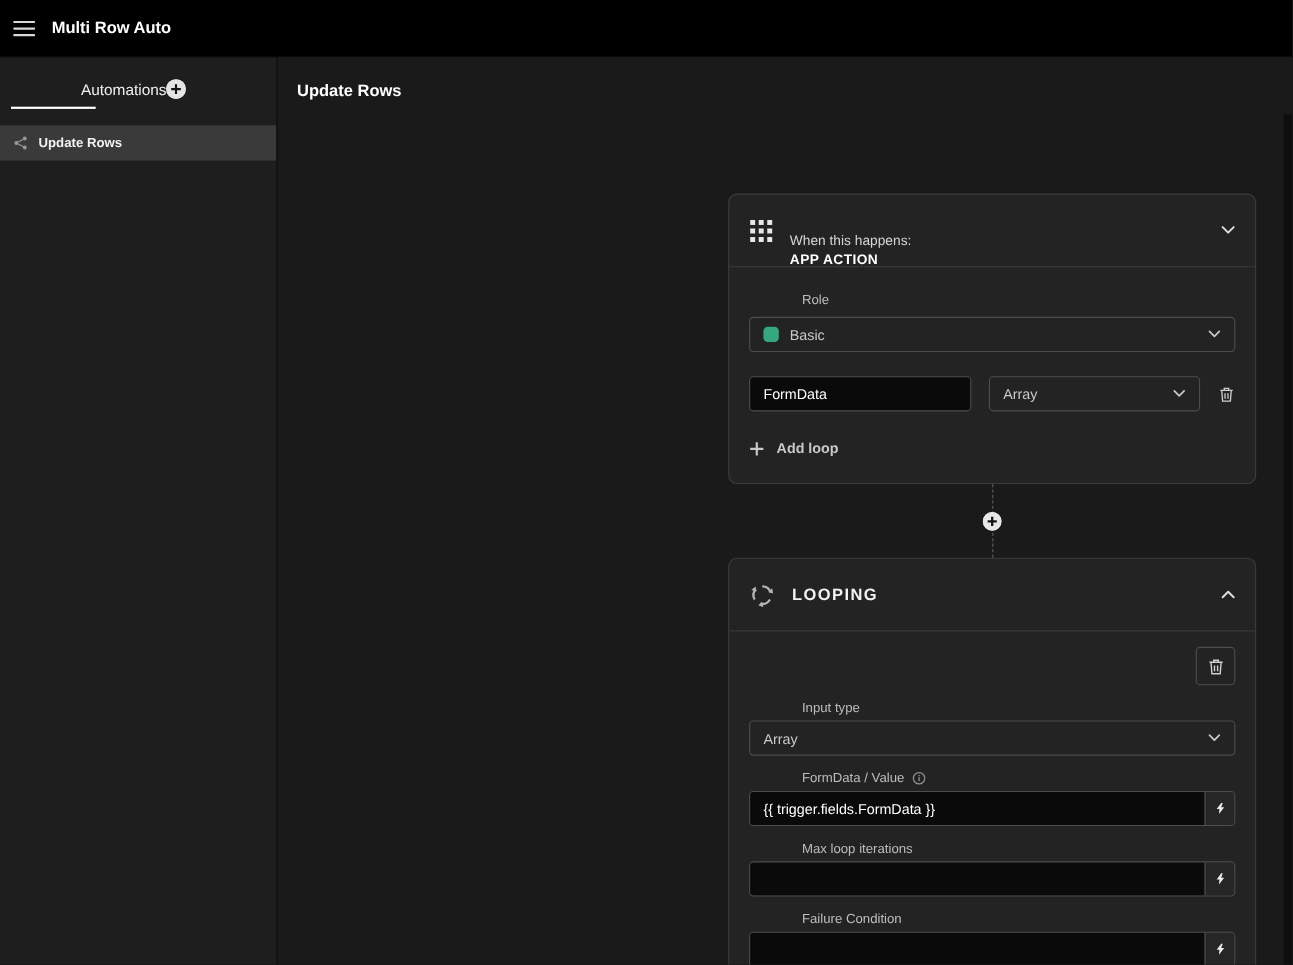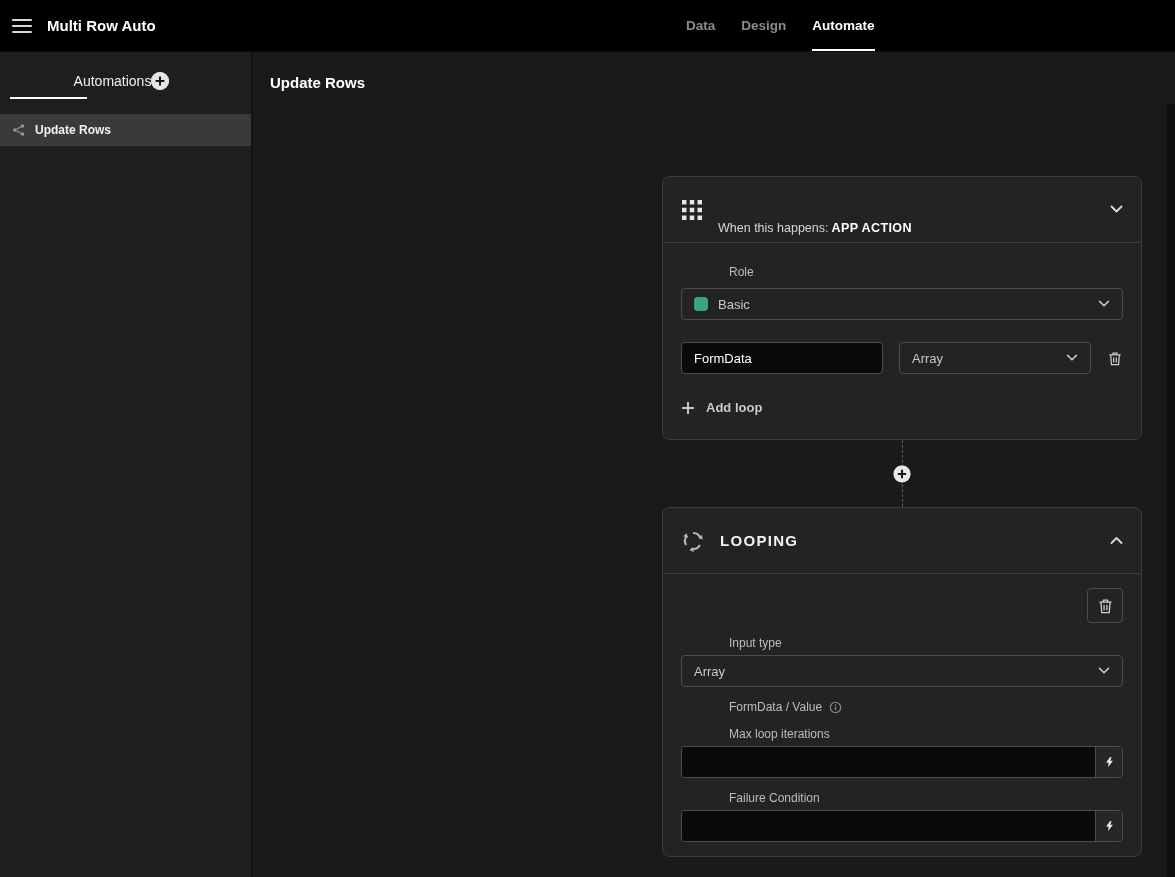--- a/index.html
+++ b/index.html
@@ -36,21 +36,21 @@
   .sb-item-label { font-size:12px; font-weight:700; color:#f2f2f2; }
   .share-icon { color:#9a9a9a; display:flex; }
 
   
   .page-title { position:absolute; left:17px; top:22px; font-size:15px; font-weight:700; color:#fff; }
   .flow { position:absolute; left:409px; top:124px; width:480px; }
 
   .card { background:#232323; border:1px solid #3d3d3d; border-radius:8px; }
   .card-header { height:66px; display:flex; align-items:center; gap:15px; padding:0 18px;
     border-bottom:1px solid #3a3a3a; cursor:pointer; }
-  .hdr-texts { display:flex; gap:3px;margin-top:36px; }
+  .hdr-texts { display:flex; flex-direction:column; gap:3px;margin-top:36px; }
   .hdr-kicker { font-size:12.5px; color:#d6d6d6; }
   .hdr-title { font-size:12.5px; font-weight:700; color:#fff; letter-spacing:.4px; }
   .hdr-chevron { margin-left:auto; color:#dcdcdc; display:flex; }
   .loop-title { font-size:15px; font-weight:700; color:#f2f2f2; letter-spacing:1.3px; }
 
   .grid-icon { color:#e8e8e8; display:flex; }
   .loop-icon { color:#b5b5b5; display:flex; }
 
   .card-body1 { padding:22px 18px 24px; }
   .field-label { font-size:12px; color:#bdbdbd; display:flex; align-items:center; gap:7px;margin-left:48px; }
@@ -96,25 +96,20 @@
 </head>
 <body>
 
 <div class="topbar">
   <div class="hamburger">
     <span></span>
       <span></span>
       <span></span>
   </div>
   <div class="app-title">Multi Row Auto</div>
-  <div class="tabs">
-    <div class="tab">Data</div>
-    <div class="tab">Design</div>
-    <div class="tab active">Automate</div>
-  </div>
 </div>
 
 <div class="shell">
 
   <div class="sidebar">
     <div class="sb-header">
       <span class="sb-title">Automations</span>
       <span class="plus-circle">
         <svg width="18" height="18" viewBox="0 0 18 18">
           <circle cx="9" cy="9" r="9" fill="#e4e4e4"></circle>
@@ -266,20 +261,28 @@
           <div class="field-label lbl">
             <span>FormData / Value</span>
             <span class="info-icon">
               <svg width="13" height="13" viewBox="0 0 16 16" fill="none">
                 <circle cx="8" cy="8" r="6.4" stroke="currentColor" stroke-width="1.4"></circle>
                 <rect x="7.3" y="6.8" width="1.5" height="4.4" fill="currentColor"></rect>
                 <rect x="7.3" y="4.2" width="1.5" height="1.5" fill="currentColor"></rect>
               </svg>
             </span>
           </div>
+          <div class="input-group ctrl">
+            <input type="text" value="{{ trigger.fields.FormData }}" style="">
+            <span class="bolt-btn">
+              <svg width="11" height="14" viewBox="0 0 24 24" fill="currentColor">
+                <path d="M13.5 1 L4.5 13 h5.5 L9 23 L19.5 9.5 h-6 L16.5 1 Z"></path>
+              </svg>
+            </span>
+          </div>
 
           <div class="field-label lbl">Max loop iterations</div>
           <div class="input-group ctrl">
             <input type="text" value="" style="">
             <span class="bolt-btn">
               <svg width="11" height="14" viewBox="0 0 24 24" fill="currentColor">
                 <path d="M13.5 1 L4.5 13 h5.5 L9 23 L19.5 9.5 h-6 L16.5 1 Z"></path>
               </svg>
             </span>
           </div>

